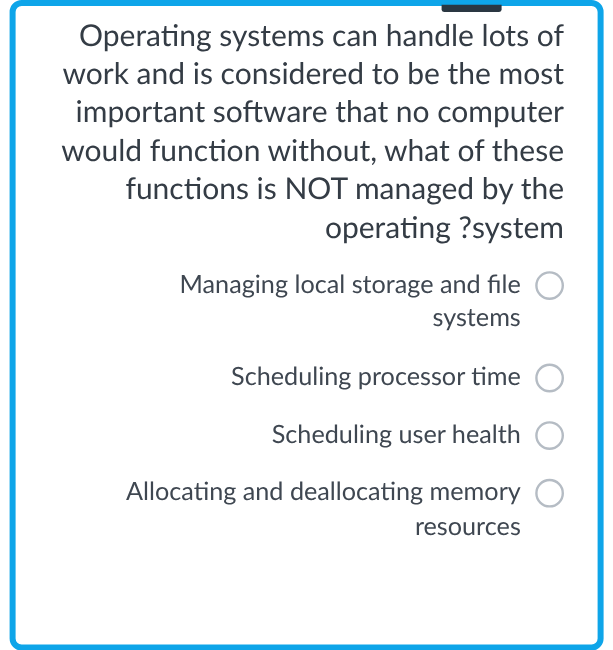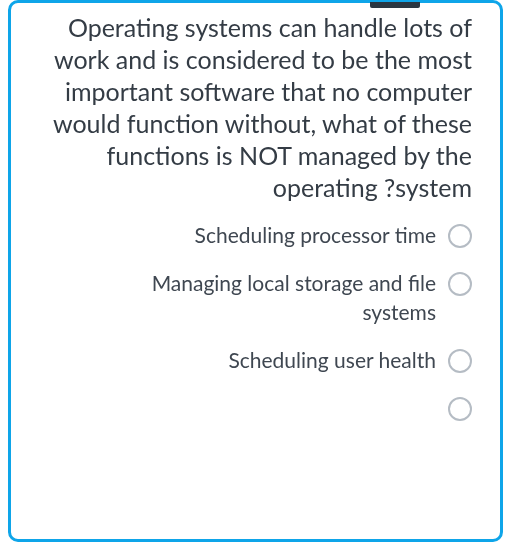--- a/index.html
+++ b/index.html
@@ -7,21 +7,21 @@
     padding: 0;
     width: 511px;
     height: 542px;
     background: #ffffff;
     font-family: "Lato", "Open Sans", "Helvetica Neue", Arial, sans-serif;
     color: #3f4650;
     overflow: hidden;
   }
   .card {
     box-sizing: border-box;
-    border: 3px solid #0ea5e9;
+    border: 5px solid #0ea5e9;
     border-radius: 10px;
     margin: 0 8px;
     padding: 0 28px 24px 20px;
     height: 100%;
     position: relative;
   }
   .top-bar {
     position: absolute;
     top: -1px;
     right: 80px;
@@ -75,32 +75,33 @@
 <body>
 
 <div class="card">
   <div class="top-bar"></div>
 
   <p class="question">Operating systems can handle lots of work and is considered to be the most important software that no computer would function without, what of these functions is NOT managed by the operating ?system</p>
 
   <div class="options">
 
     <div class="option">
-      <span class="option-label">Scheduling processor time</span>
+      <span class="option-label">Managing local storage and file systems</span>
       <span class="radio"></span>
     </div>
 
     <div class="option">
-      <span class="option-label">Managing local storage and file systems</span>
+      <span class="option-label">Scheduling processor time</span>
       <span class="radio"></span>
     </div>
 
     <div class="option">
       <span class="option-label">Scheduling user health</span>
       <span class="radio"></span>
     </div>
 
     <div class="option">
+      <span class="option-label">Allocating and deallocating memory resources</span>
       <span class="radio"></span>
     </div>
 
   </div>
 </div>
 
 </body></html>

